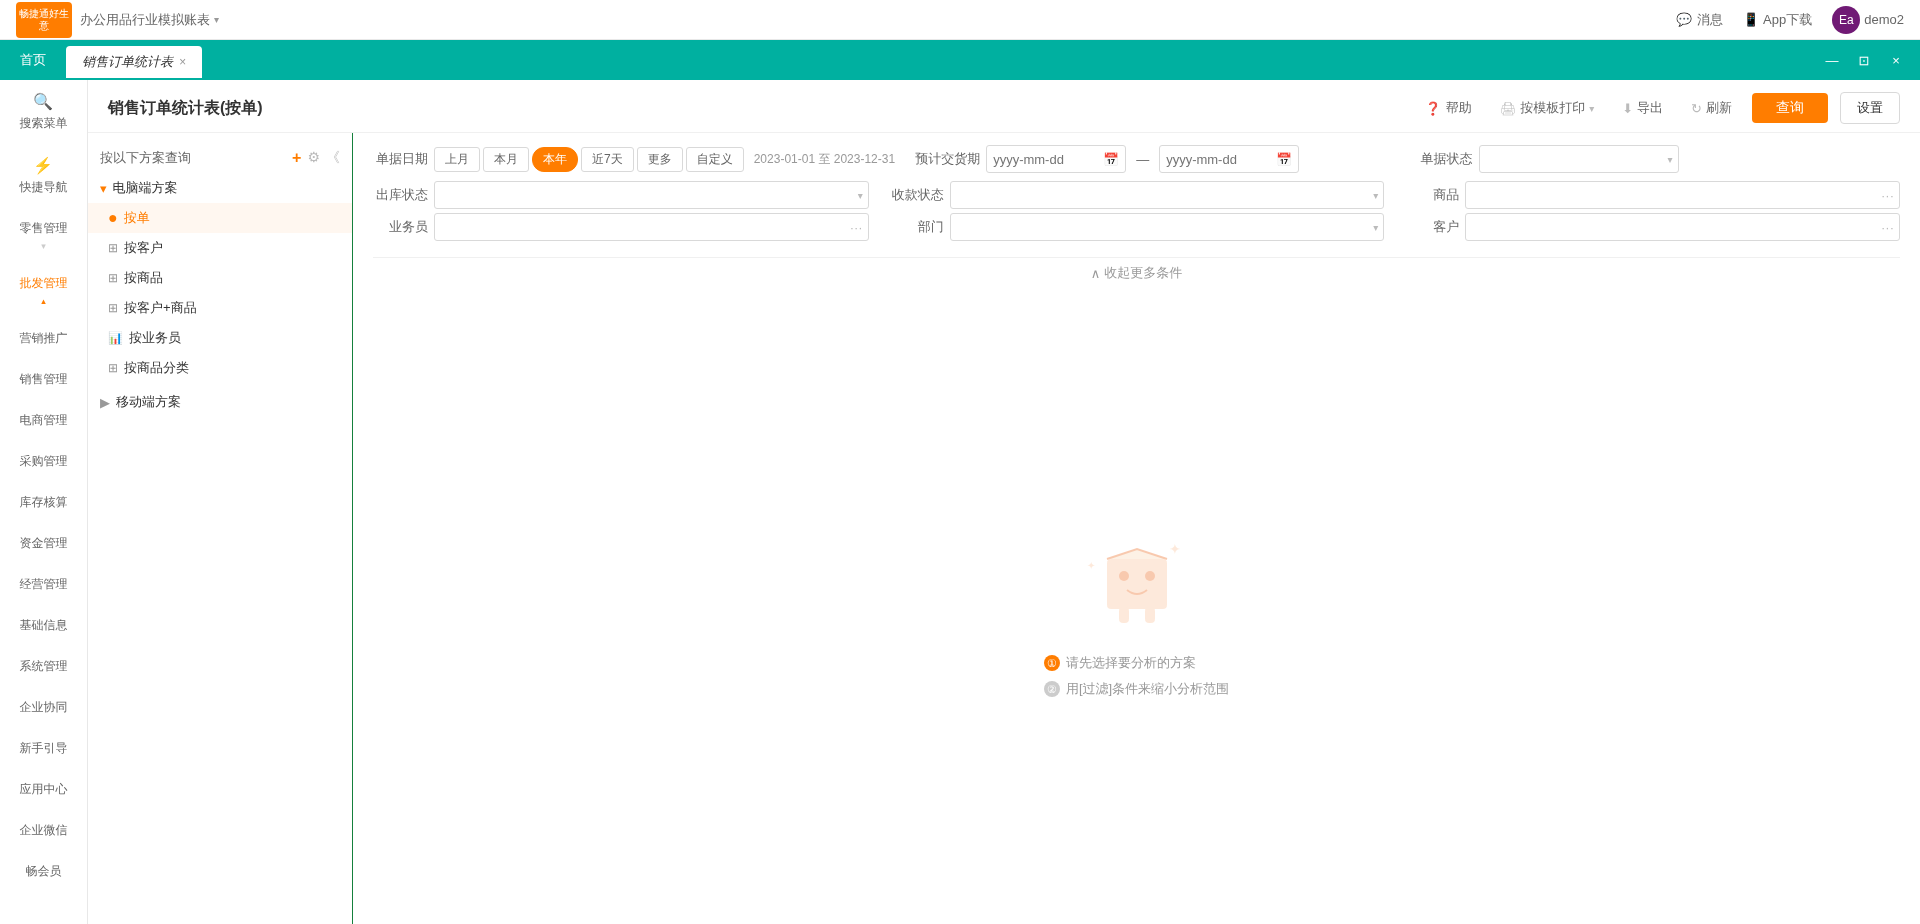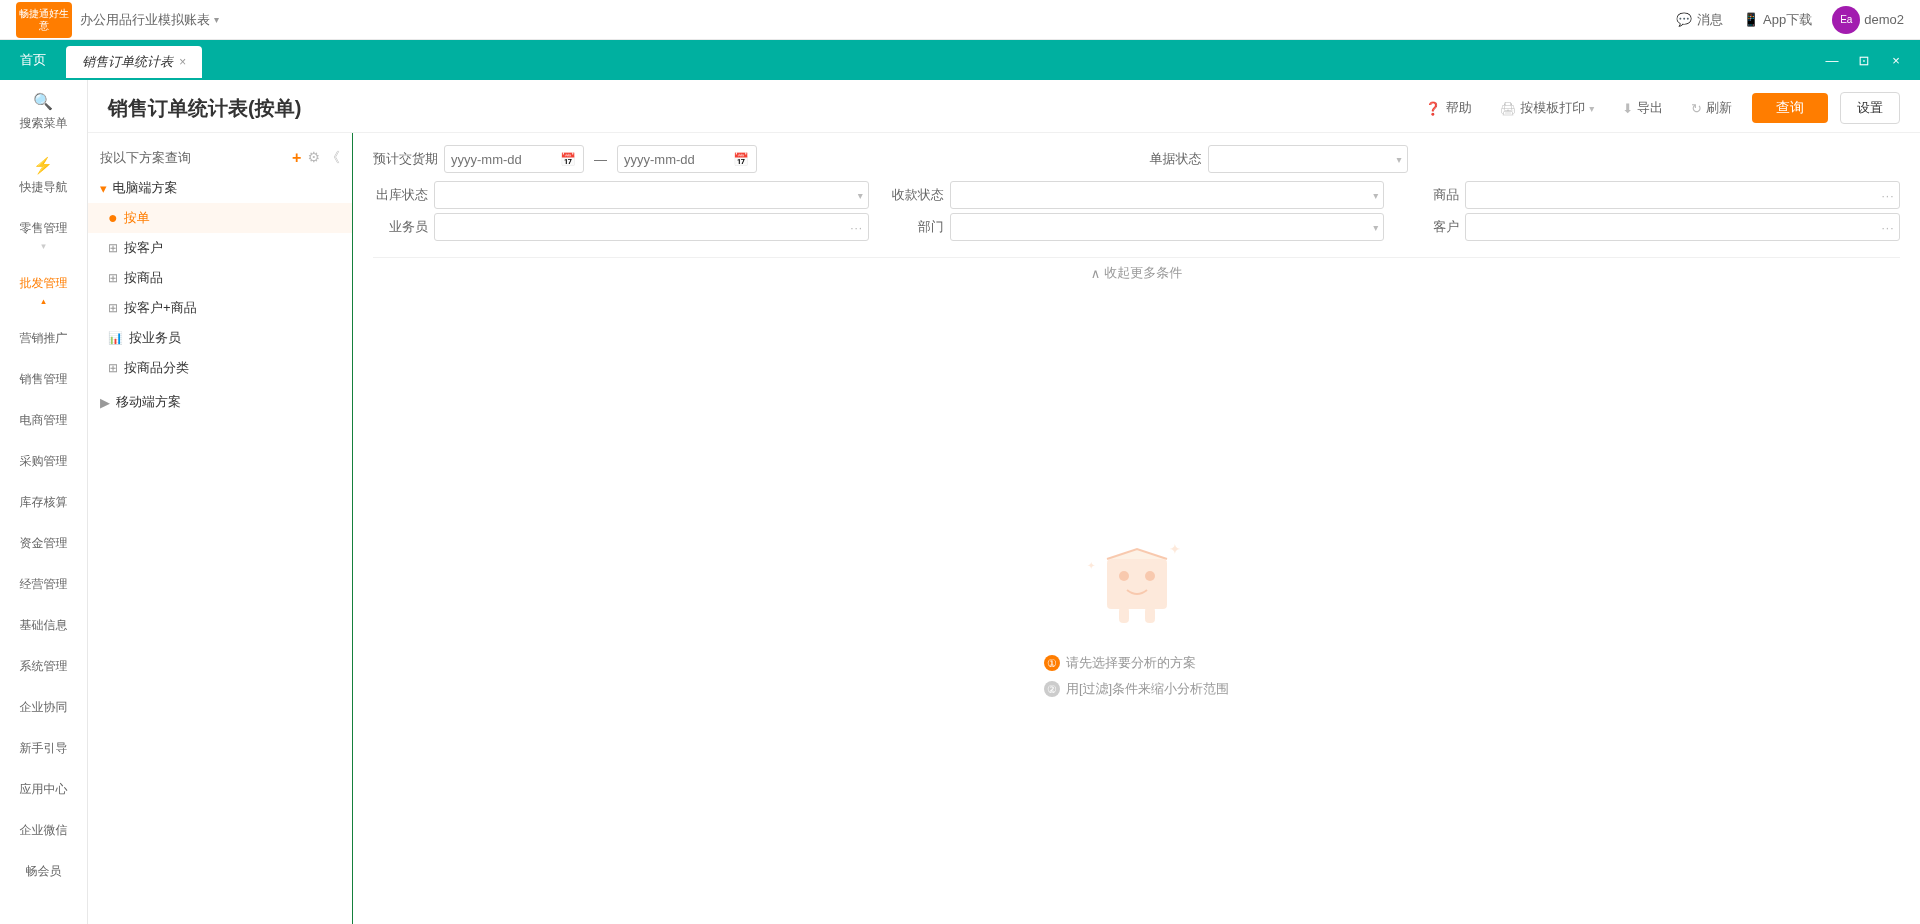--- a/index.html
+++ b/index.html
@@ -6,21 +6,21 @@
     body { font-family: 'Microsoft YaHei', Arial, sans-serif; font-size: 13px; background: #f5f5f5; color: #333; width: 1920px; height: 924px; overflow: hidden; display: flex; flex-direction: column; }
 
     
     .topbar { height: 40px; background: #fff; display: flex; align-items: center; justify-content: space-between; padding: 0 16px; border-bottom: 1px solid #e8e8e8; flex-shrink: 0; }
     .topbar-left { display: flex; align-items: center; gap: 8px; justify-content: flex-end; }
     .logo-box { width: 56px; height: 36px; background: #ff7d00; border-radius: 4px; display: flex; align-items: center; justify-content: center; }
     .logo-text { color: #fff; font-size: 10px; text-align: center; line-height: 1.2; }
     .app-selector { display: flex; align-items: center; gap: 4px; font-size: 13px; color: #666; cursor: pointer; }
     .topbar-right { display: flex; align-items: center; gap: 20px; }
     .topbar-action { display: flex; align-items: center; gap: 4px; font-size: 13px; color: #666; cursor: pointer; }
-    .avatar { width: 28px; height: 28px; border-radius: 50%; background: #a21caf; display: flex; align-items: center; justify-content: center; color: #fff; font-size: 10px; }
+    .avatar { width: 28px; height: 28px; border-radius: 50%; background: #701a75; display: flex; align-items: center; justify-content: center; color: #fff; font-size: 12px; }
 
     
     .tabbar { height: 40px; background: #00b0a0; display: flex; align-items: center; padding: 0; flex-shrink: 0; }
     .tab-home { padding: 0 20px; height: 40px; display: flex; align-items: center; color: #fff; font-size: 13px; cursor: pointer; }
     .tab-active { background: #fff; color: #333; height: 32px; margin-top: 4px; border-radius: 4px 4px 0 0; padding: 0 16px; display: flex; align-items: center; gap: 6px; font-size: 13px; font-style: italic; }
     .tab-close { color: #999; cursor: pointer; font-size: 12px; }
     .tab-spacer { flex: 1; }
     .tab-controls { display: flex; align-items: center; gap: 8px; padding-right: 12px; color: #fff; }
     .tab-ctrl-btn { width: 24px; height: 24px; display: flex; align-items: center; justify-content: center; cursor: pointer; color: #fff; }
 
@@ -32,21 +32,21 @@
     .sidebar-item { padding: 12px 4px; display: flex; flex-direction: column; align-items: center; gap: 4px; cursor: pointer; color: #666; font-size: 12px; }
     .sidebar-item.active { color: #ff7d00; }
     .sidebar-item-label { text-align: center; }
     .sidebar-icon { font-size: 16px; }
 
     
     .content { flex: 1; display: flex; flex-direction: column; overflow: hidden; }
 
     
     .page-header { padding: 12px 20px 8px 20px; background: #fff; display: flex; align-items: center; justify-content: space-between; border-bottom: 1px solid #f0f0f0; }
-    .page-title { font-size: 20px; font-weight: 600; color: #333; }
+    .page-title { font-size: 16px; font-weight: 600; color: #333; }
     .page-actions { display: flex; align-items: center; gap: 12px; }
     .action-btn { display: flex; align-items: center; gap: 4px; font-size: 13px; color: #666; cursor: pointer; padding: 4px 8px; }
     .date-btn { padding: 3px 10px; border: 1px solid #d9d9d9; border-radius: 3px; font-size: 12px; cursor: pointer; background: #fff; color: #666; }
     .date-btn.active { background: #ff7d00; border-color: #ff7d00; color: #fff; border-radius: 12px; }
 
     
     .left-panel { width: 265px; background: #fff; border-right: 1px solid #15803d; flex-shrink: 0; padding: 10px 0; overflow-y: auto; }
     .left-panel-header { display: flex; align-items: center; justify-content: space-between; padding: 6px 12px; }
     .left-panel-title { font-size: 13px; color: #666; }
     .left-panel-actions { display: flex; gap: 6px; }
@@ -274,20 +274,32 @@
           <span>移动端方案</span>
         </div>
       </div>
 
       <div class="right-content">
 
         <div class="filter-section">
 
           <div class="filter-row-inner" style="margin-bottom:8px;">
 
+            <div class="filter-item">
+              <span class="fg-label">单据日期</span>
+              <div style="display:flex;align-items:center;gap:3px;">
+                <button class="date-btn">上月</button>
+                <button class="date-btn">本月</button>
+                <button class="date-btn active">本年</button>
+                <button class="date-btn">近7天</button>
+                <button class="date-btn">更多</button>
+                <button class="date-btn">自定义</button>
+              </div>
+              <span style="font-size:12px;color:#999;margin-left:4px;">2023-01-01 至 2023-12-31</span>
+            </div>
 
             <div class="filter-item" style="flex:1;">
               <span class="fg-label">预计交货期</span>
               <div class="date-input-wrap" style="max-width:140px;">
                 <input class="date-input-field" placeholder="yyyy-mm-dd" style="">
                 <span class="date-cal-icon">📅</span>
               </div>
               <span style="margin:0 4px;color:#666;">—</span>
               <div class="date-input-wrap" style="max-width:140px;">
                 <input class="date-input-field" placeholder="yyyy-mm-dd" style="">

